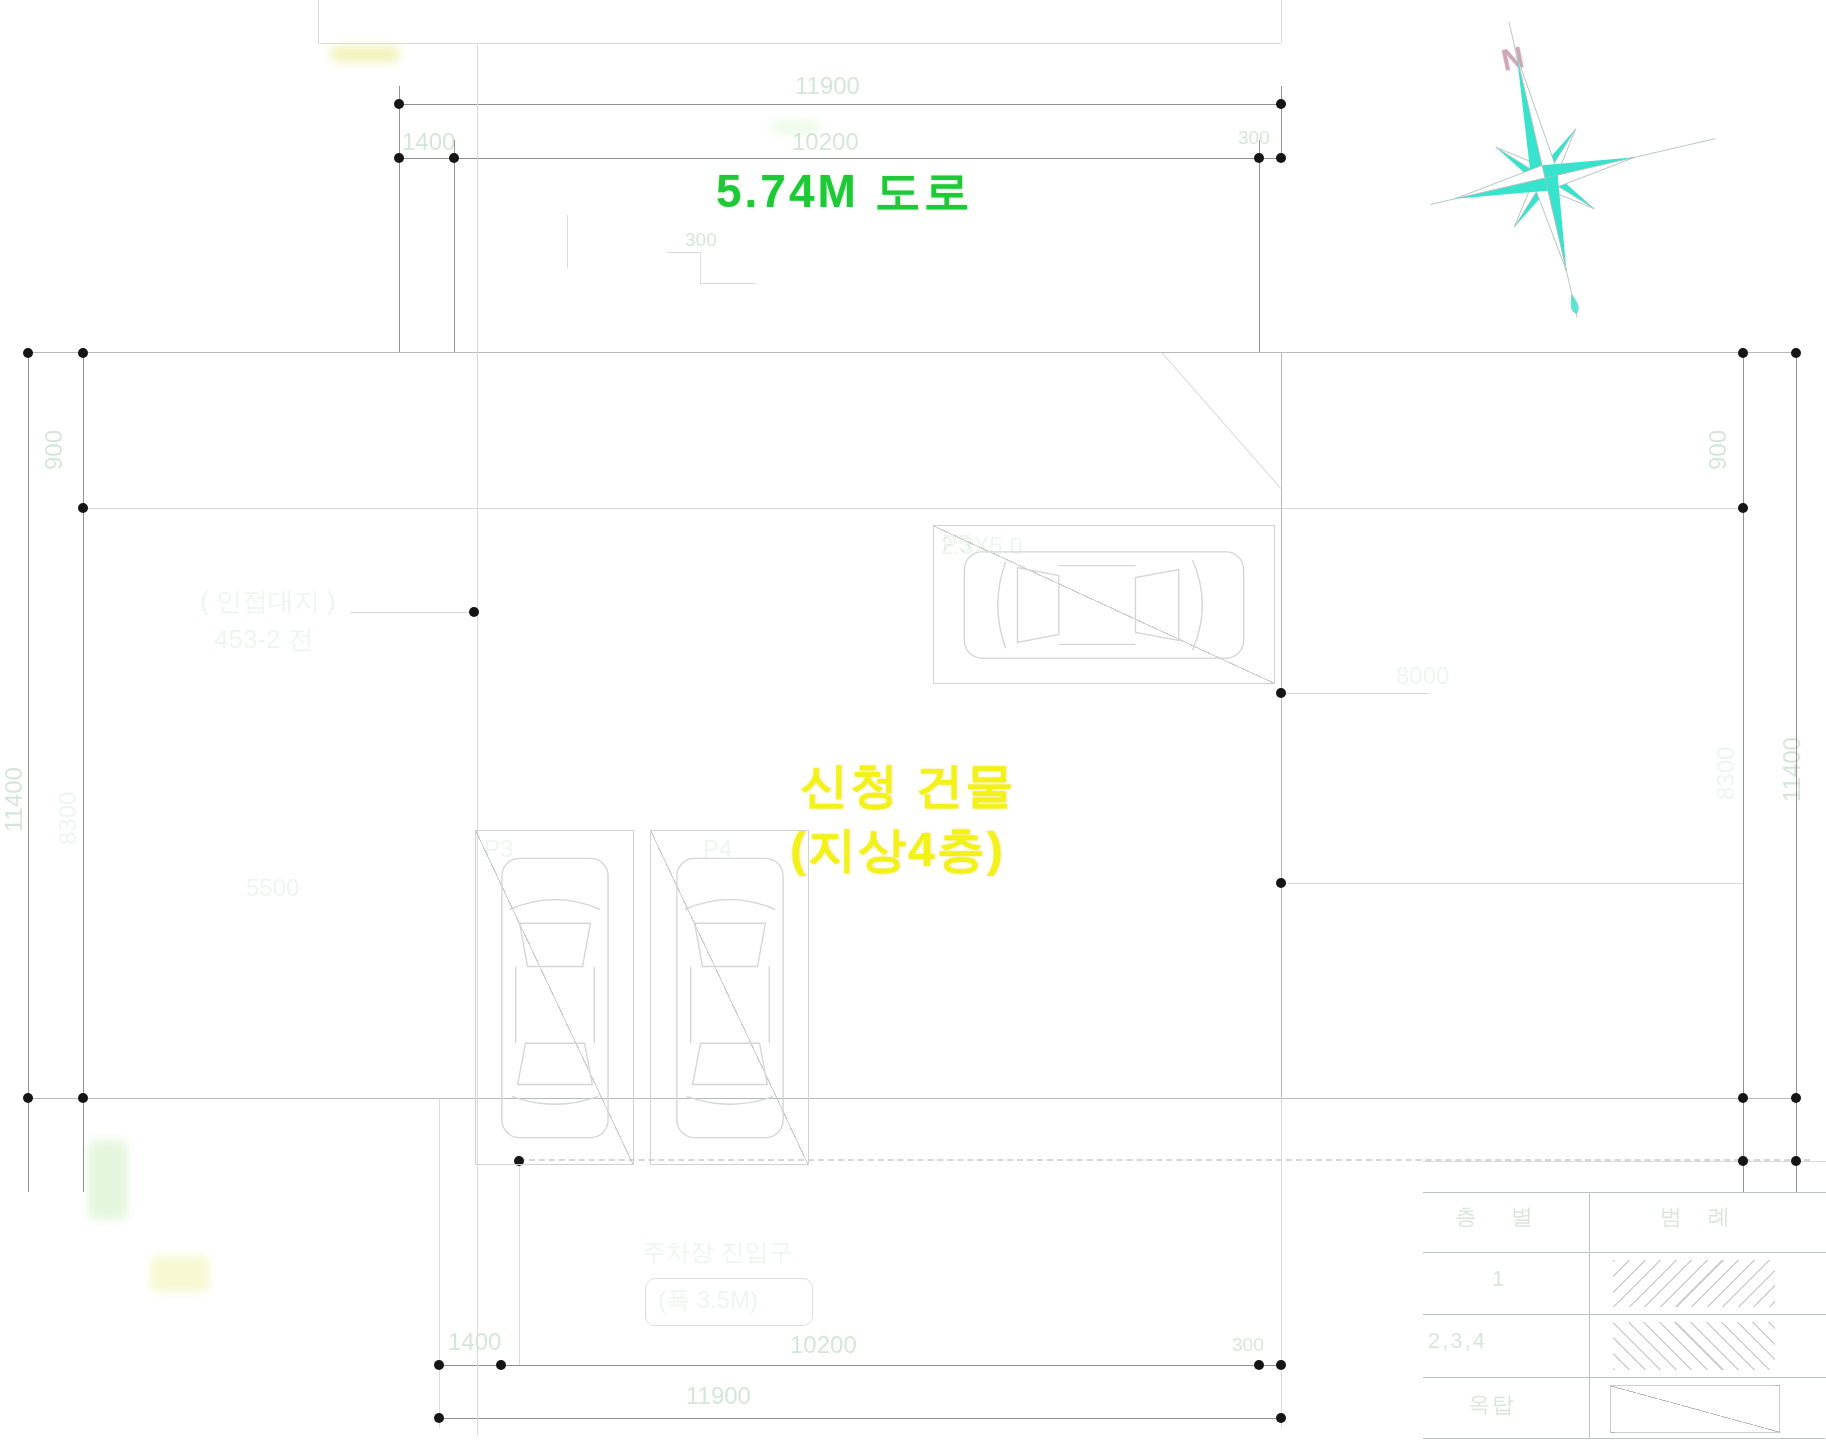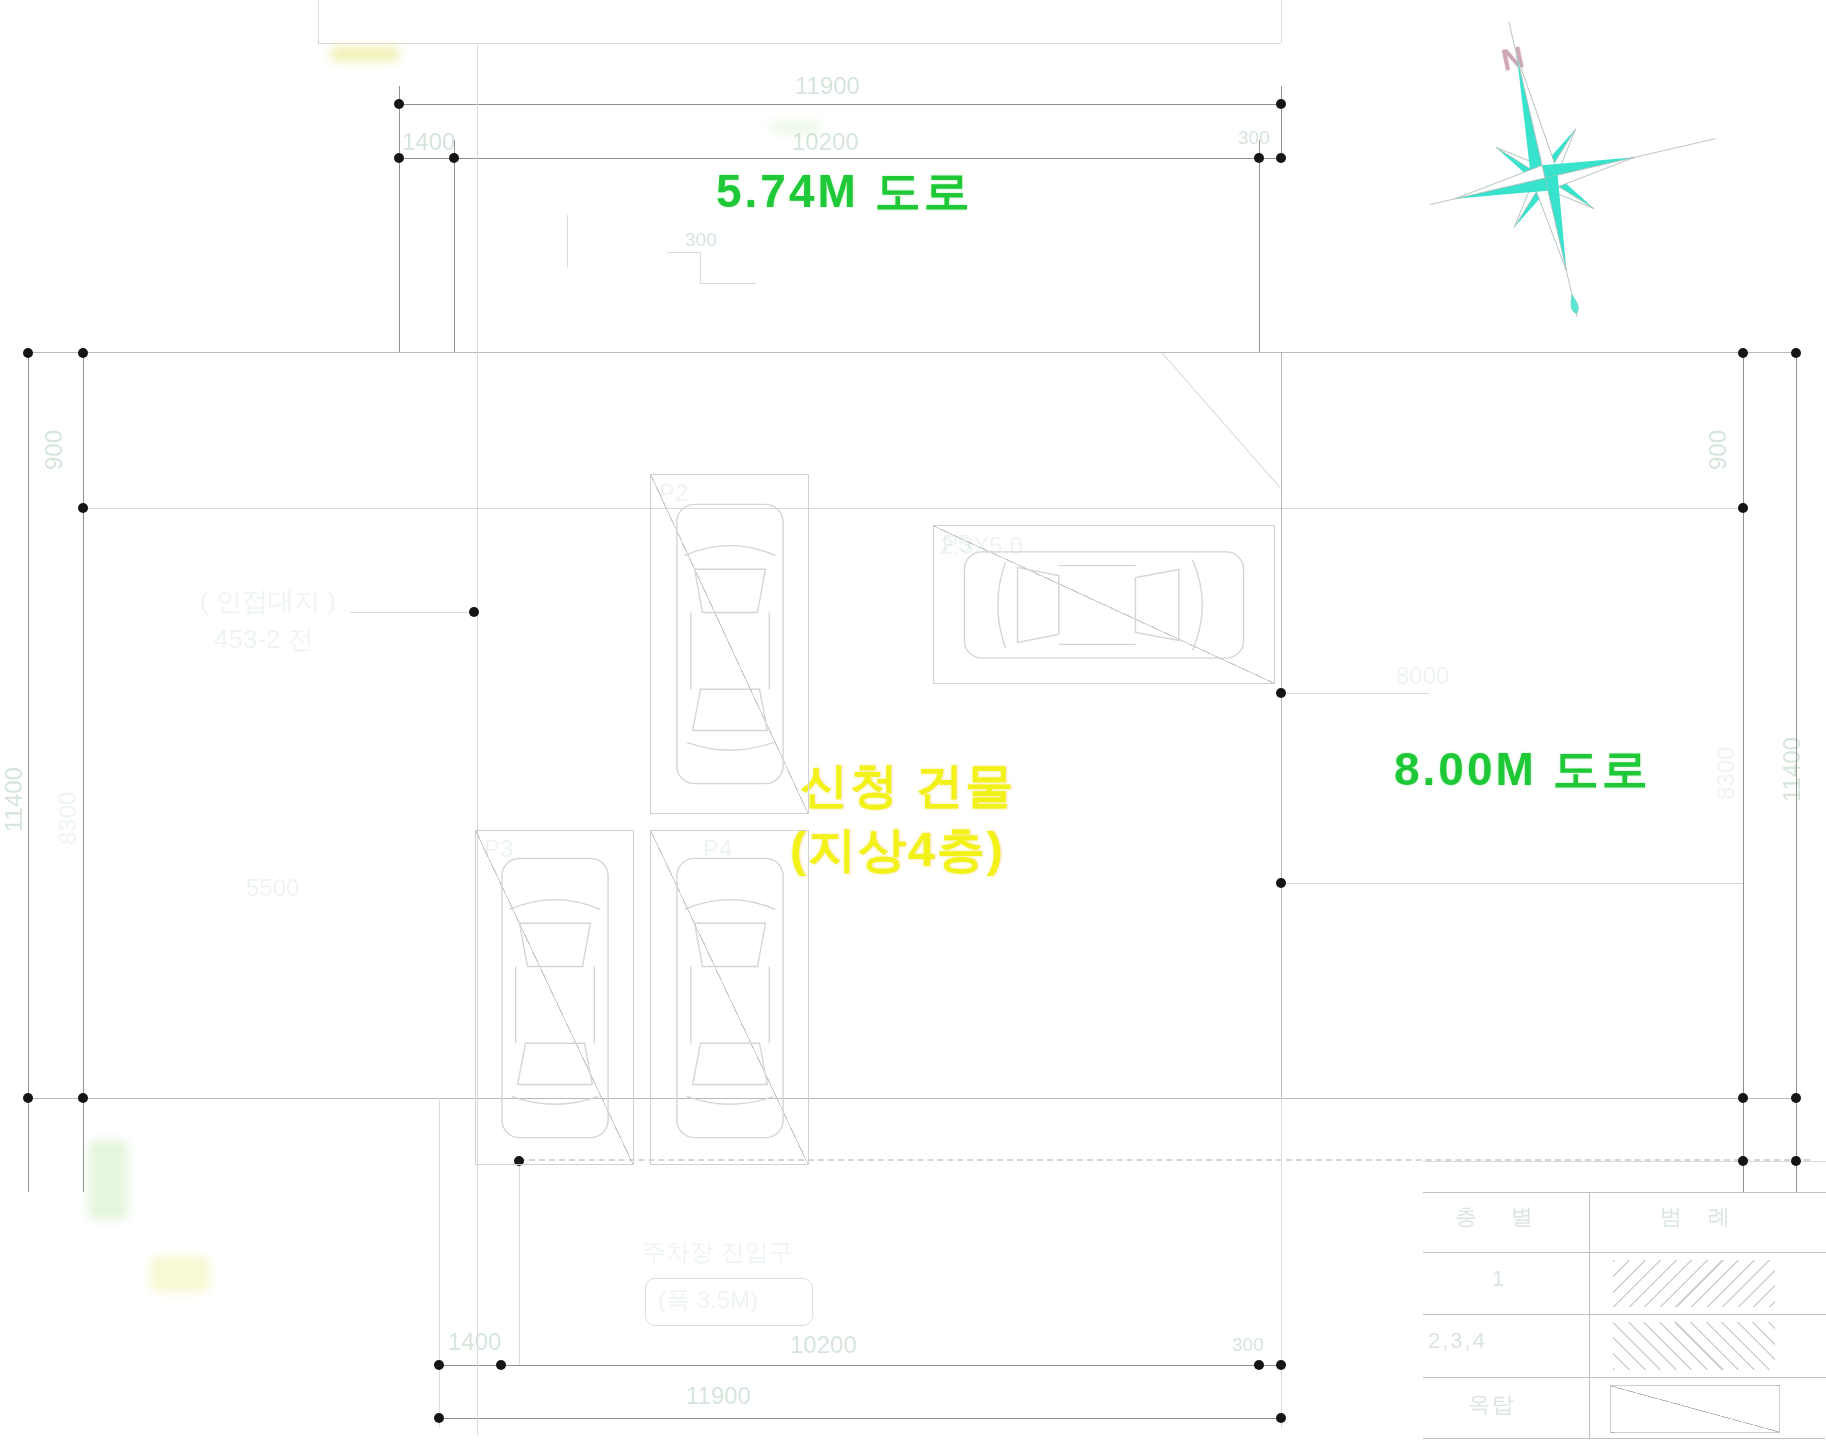--- a/index.html
+++ b/index.html
@@ -41,21 +41,20 @@
   <div class="smudge" style="left:330px;top:46px;width:70px;height:16px;background:rgba(230,230,120,.5);"></div>
   <div class="smudge" style="left:770px;top:120px;width:50px;height:14px;background:rgba(200,240,180,.3);"></div>
   <div class="smudge" style="left:88px;top:1140px;width:40px;height:80px;background:rgba(180,230,160,.35);"></div>
   <div class="smudge" style="left:150px;top:1256px;width:60px;height:36px;background:rgba(235,235,130,.35);"></div>
 
   <div class="diag c-light" style="left:1162px;top:352px;width:181px;height:1px;transform:rotate(48.8deg);transform-origin:0 0;"></div>
 
   <div class="dash" style="left:519px;top:1159px;width:1291px;"></div>
 
   <div class="txt green-label" style="left:716px;top:168px;">5.74M 도로</div>
-  <div class="txt green-label" style="left:1394px;top:746px;">8.00M 도로</div>
   <div class="txt yellow-label" style="left:800px;top:762px;">신청 건물</div>
   <div class="txt yellow-label" style="left:790px;top:826px;">(지상4층)</div>
   <div class="txt north-n" style="left:1502px;top:44px;">N</div>
 
   <div class="txt ft" style="left:795px;top:74px;">11900</div>
   <div class="txt ft" style="left:402px;top:130px;">1400</div>
   <div class="txt ft" style="left:792px;top:130px;">10200</div>
   <div class="txt ft ft-sm" style="left:1238px;top:128px;">300</div>
 
   <div class="txt ft" style="left:448px;top:1330px;">1400</div>
@@ -189,32 +188,20 @@
     <div class="dot" style="left: 1796px; top: 1098px;"></div>
     <div class="dot" style="left: 519px; top: 1161px;"></div>
     <div class="dot" style="left: 1743px; top: 1161px;"></div>
     <div class="dot" style="left: 1796px; top: 1161px;"></div>
     <div class="dot" style="left: 439px; top: 1365px;"></div>
     <div class="dot" style="left: 501px; top: 1365px;"></div>
     <div class="dot" style="left: 1259px; top: 1365px;"></div>
     <div class="dot" style="left: 1281px; top: 1365px;"></div>
     <div class="dot" style="left: 439px; top: 1418px;"></div>
     <div class="dot" style="left: 1281px; top: 1418px;"></div>
-    <div class="stall" style="left: 650px; top: 474px; width: 157px; height: 338px;">
-      <svg viewBox="0 0 120 300" width="118" height="298" style="left: 19.5px; top: 20px;">
-        <rect x="6" y="8" width="108" height="284" rx="18"></rect>
-        <path d="M14 60 Q60 40 106 60"></path>
-        <polygon points="24,74 96,74 88,118 32,118"></polygon>
-        <line x1="20" y1="118" x2="20" y2="196"></line>
-        <line x1="100" y1="118" x2="100" y2="196"></line>
-        <polygon points="30,196 90,196 98,238 22,238"></polygon>
-        <path d="M16 250 Q60 266 104 250"></path>
-      </svg>
-      <div class="txt ft2 ft-sm" style="left: 8px; top: 6px; position: absolute;">P2</div>
-    </div>
     <div class="stall" style="left: 475px; top: 830px; width: 157px; height: 333px;">
       <svg viewBox="0 0 120 300" width="118" height="298" style="left: 19.5px; top: 17.5px;">
         <rect x="6" y="8" width="108" height="284" rx="18"></rect>
         <path d="M14 60 Q60 40 106 60"></path>
         <polygon points="24,74 96,74 88,118 32,118"></polygon>
         <line x1="20" y1="118" x2="20" y2="196"></line>
         <line x1="100" y1="118" x2="100" y2="196"></line>
         <polygon points="30,196 90,196 98,238 22,238"></polygon>
         <path d="M16 250 Q60 266 104 250"></path>
       </svg>

